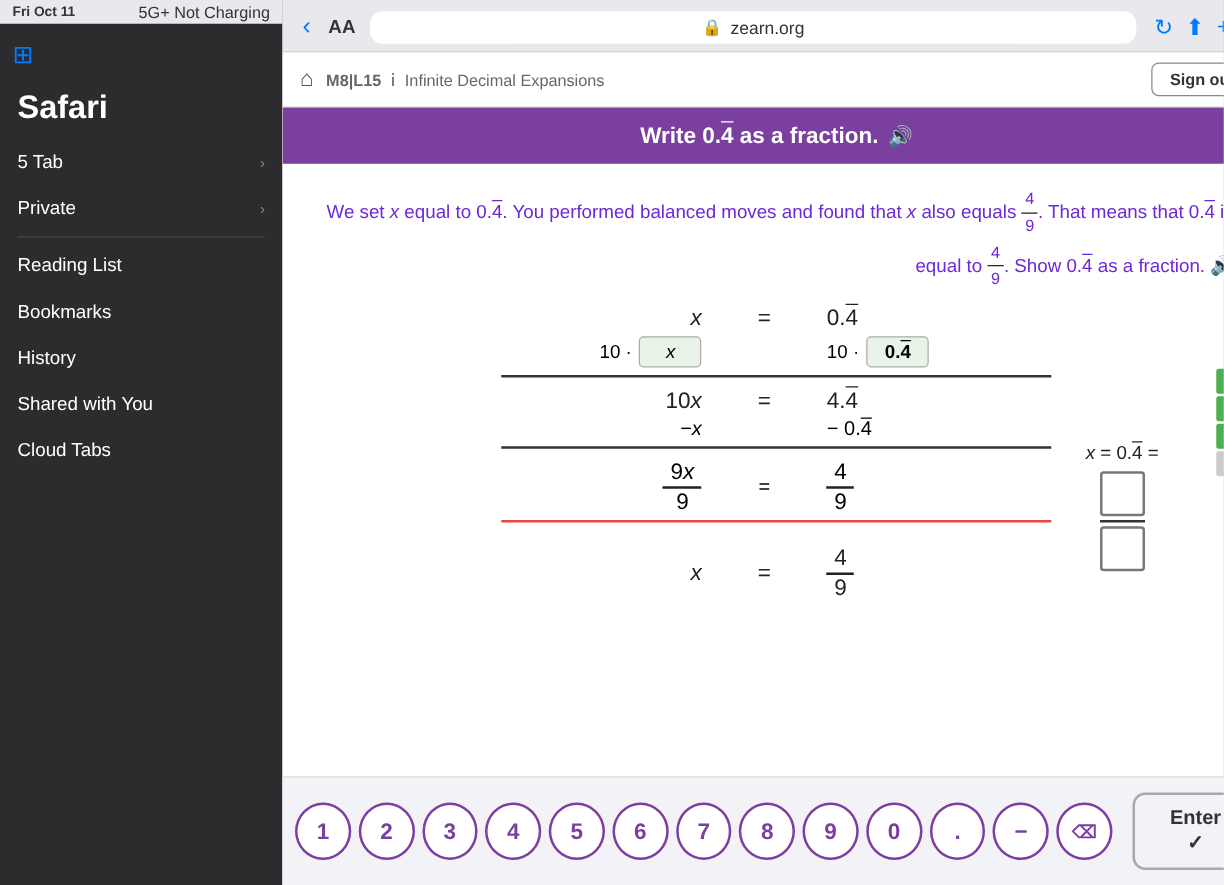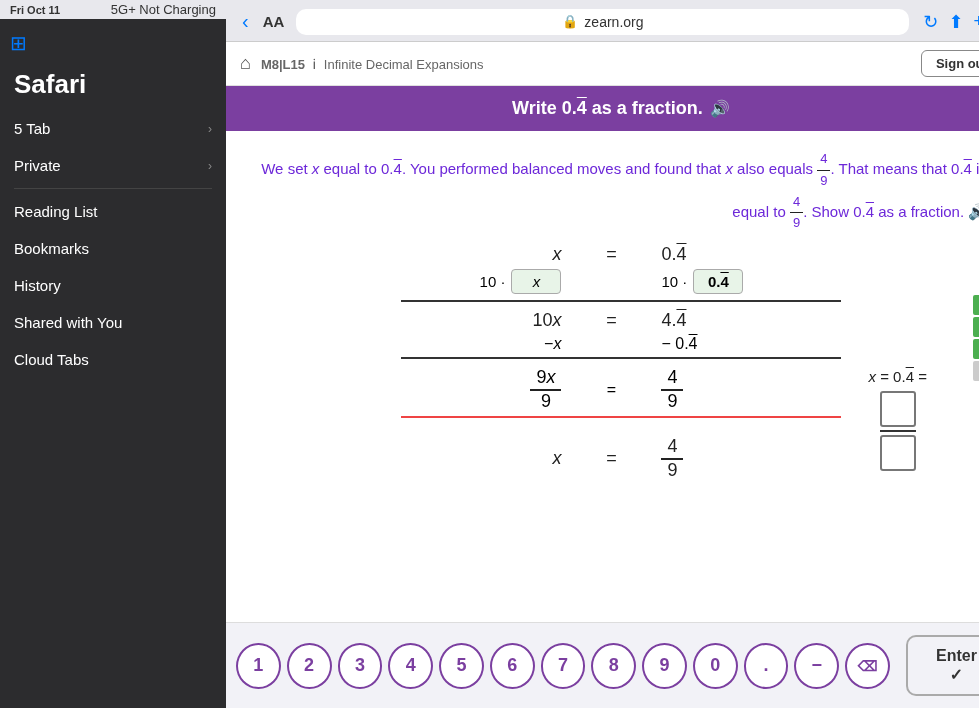--- a/index.html
+++ b/index.html
@@ -213,21 +213,21 @@
       align-items: center;
       font-size: 18px;
       line-height: 1.2;
     }
     .fraction .numerator { border-bottom: 2px solid #222; padding: 0 6px; width: 100%; text-align: center; }
     .fraction .denominator { padding: 0 6px; width: 100%; text-align: center; }
 
     .answer-box {
       position: absolute;
       right: 60px;
-      top: 124px;
+      top: 110px;
       display: flex;
       flex-direction: column;
       align-items: center;
       font-size: 15px;
       color: #222;
     }
     .answer-box .equation-label {
       font-size: 15px;
       margin-bottom: 4px;
     }

